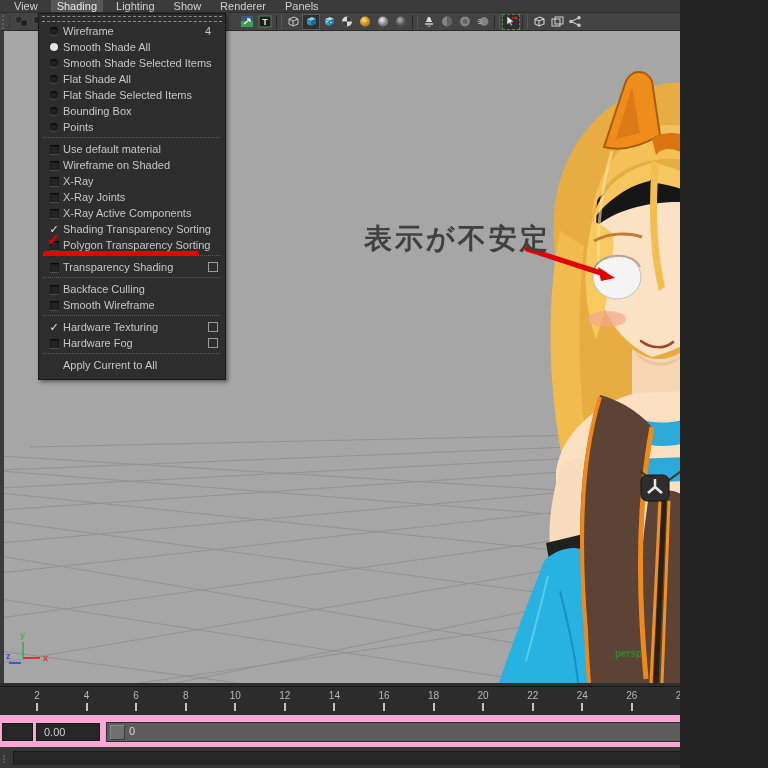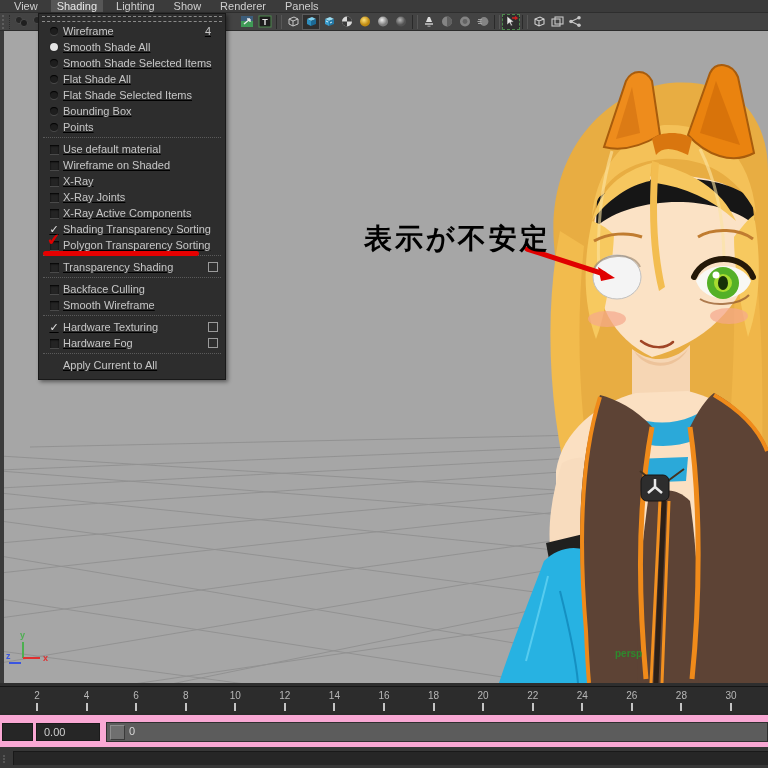--- a/index.html
+++ b/index.html
@@ -1,16 +1,16 @@
 <!DOCTYPE html>
 <html><head>
 <meta charset="utf-8">
 <style>
   html,body{margin:0;padding:0;background:#222;}
-  .app{position:relative;width:768px;height:768px;overflow:hidden;
+  .app{position:relative;width:680px;height:768px;overflow:hidden;
        font-family:"Liberation Sans","DejaVu Sans",sans-serif;
        background:#3f3f3f;-webkit-font-smoothing:none;}
   
   .menubar{position:absolute;left:0;top:0;width:768px;height:13px;background:#3b3b3b;
            display:flex;align-items:center;padding-left:8px;box-sizing:border-box;
            border-bottom:1px solid #2e2e2e;z-index:30;}
   .menubar .mb{font-size:11px;line-height:12px;color:#cfcfcf;padding:0 6px;margin-right:7px;cursor:default;}
   .menubar .mb.active{background:#565656;color:#e8e8e8;}
   
   .toolbar{position:absolute;left:0;top:13px;width:768px;height:18px;background:#434343;
@@ -20,26 +20,26 @@
   .tbi.active{background:#2e2e2e;border:1px solid #5a5a5a;box-sizing:border-box;}
   .tbi.isolate{border:1px dashed #4d8a4d;background:#2e2e2e;box-sizing:border-box;}
   .tbsep{width:4px;height:14px;margin:0 2px;border-left:1px solid #2a2a2a;border-right:1px solid #575757;}
   .tbspace{width:190px;flex:0 0 auto;}
   
   .viewport{position:absolute;left:0;top:31px;width:768px;height:655px;background:#a6a6a6;overflow:hidden;}
   .vp-left-edge{position:absolute;left:0;top:0;width:4px;height:655px;background:#3b3b3b;z-index:4;}
   .vp-bottom-edge{position:absolute;left:0;top:652px;width:768px;height:3px;background:#2e2e2e;z-index:4;}
   .gridsvg,.charsvg,.annsvg{position:absolute;left:0;top:0;}
   .annotation-text{position:absolute;left:364px;top:189px;font-size:28px;font-weight:bold;
-                   color:#000000;letter-spacing:3px;z-index:3;white-space:nowrap;text-align:center;}
+                   color:#404040;letter-spacing:3px;z-index:3;white-space:nowrap;text-align:center;}
   .persp-label{position:absolute;left:615px;top:617px;font-size:10px;font-weight:bold;color:#2d8a2d;z-index:3;}
   
   .menu{position:absolute;left:38px;top:13px;width:188px;background:#2d2d2d;
         border:1px solid #191919;box-sizing:border-box;z-index:40;
-        box-shadow:2px 2px 4px rgba(0,0,0,.45);padding-bottom:6px;text-decoration:underline;}
+        box-shadow:2px 2px 4px rgba(0,0,0,.45);padding-bottom:6px;}
   .tearoff{height:4px;margin:2px 3px 1px 3px;border-top:1px dashed #8a8a8a;border-bottom:1px dashed #8a8a8a;}
   .mi{position:relative;height:16px;display:flex;align-items:center;padding-left:6px;cursor:default;}
   .mi .ic{width:18px;height:12px;position:relative;display:flex;align-items:center;justify-content:center;flex:0 0 auto;}
   .mi .lbl{font-size:11px;color:#c6c6c6;white-space:nowrap;}
   .mi .hk{margin-left:auto;margin-right:14px;font-size:11px;color:#c6c6c6;}
   .mi .ob{margin-left:auto;margin-right:7px;width:8px;height:8px;border:1px solid #9a9a9a;background:#2d2d2d;}
   .radio{width:8px;height:8px;border-radius:50%;background:#1e1e1e;box-shadow:inset 0 1px 1px #000,0 1px 0 #4a4a4a;}
   .radio.sel{background:#e4e4e4;box-shadow:0 0 1px #000;}
   .cb{width:9px;height:9px;background:#242424;box-shadow:inset 0 1px 2px #000,0 1px 0 #4a4a4a;}
   .ck{font-size:11px;font-weight:bold;color:#e6e6e6;line-height:10px;}

